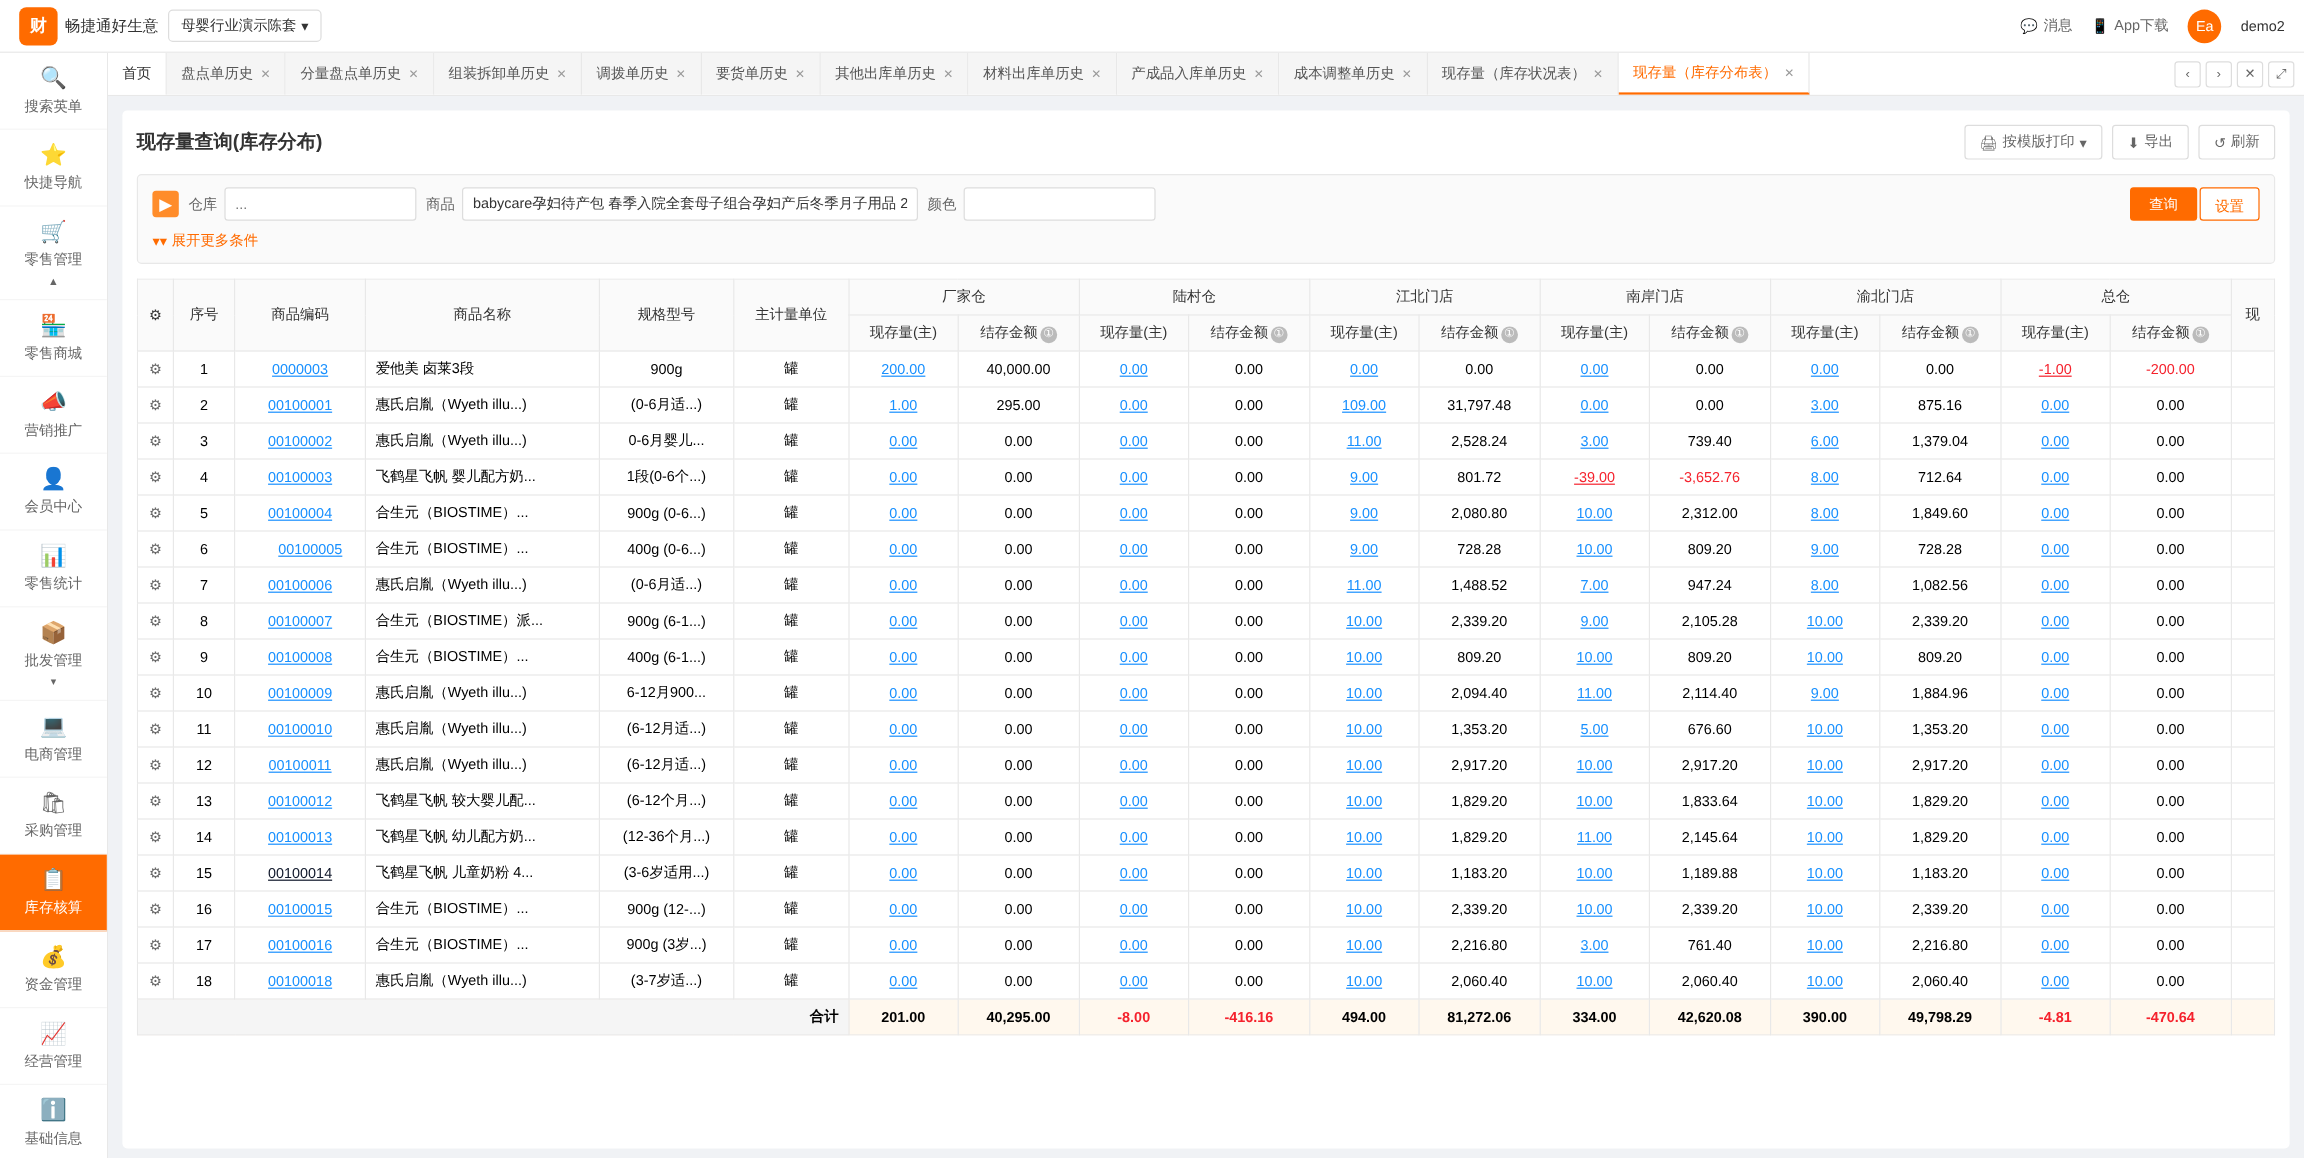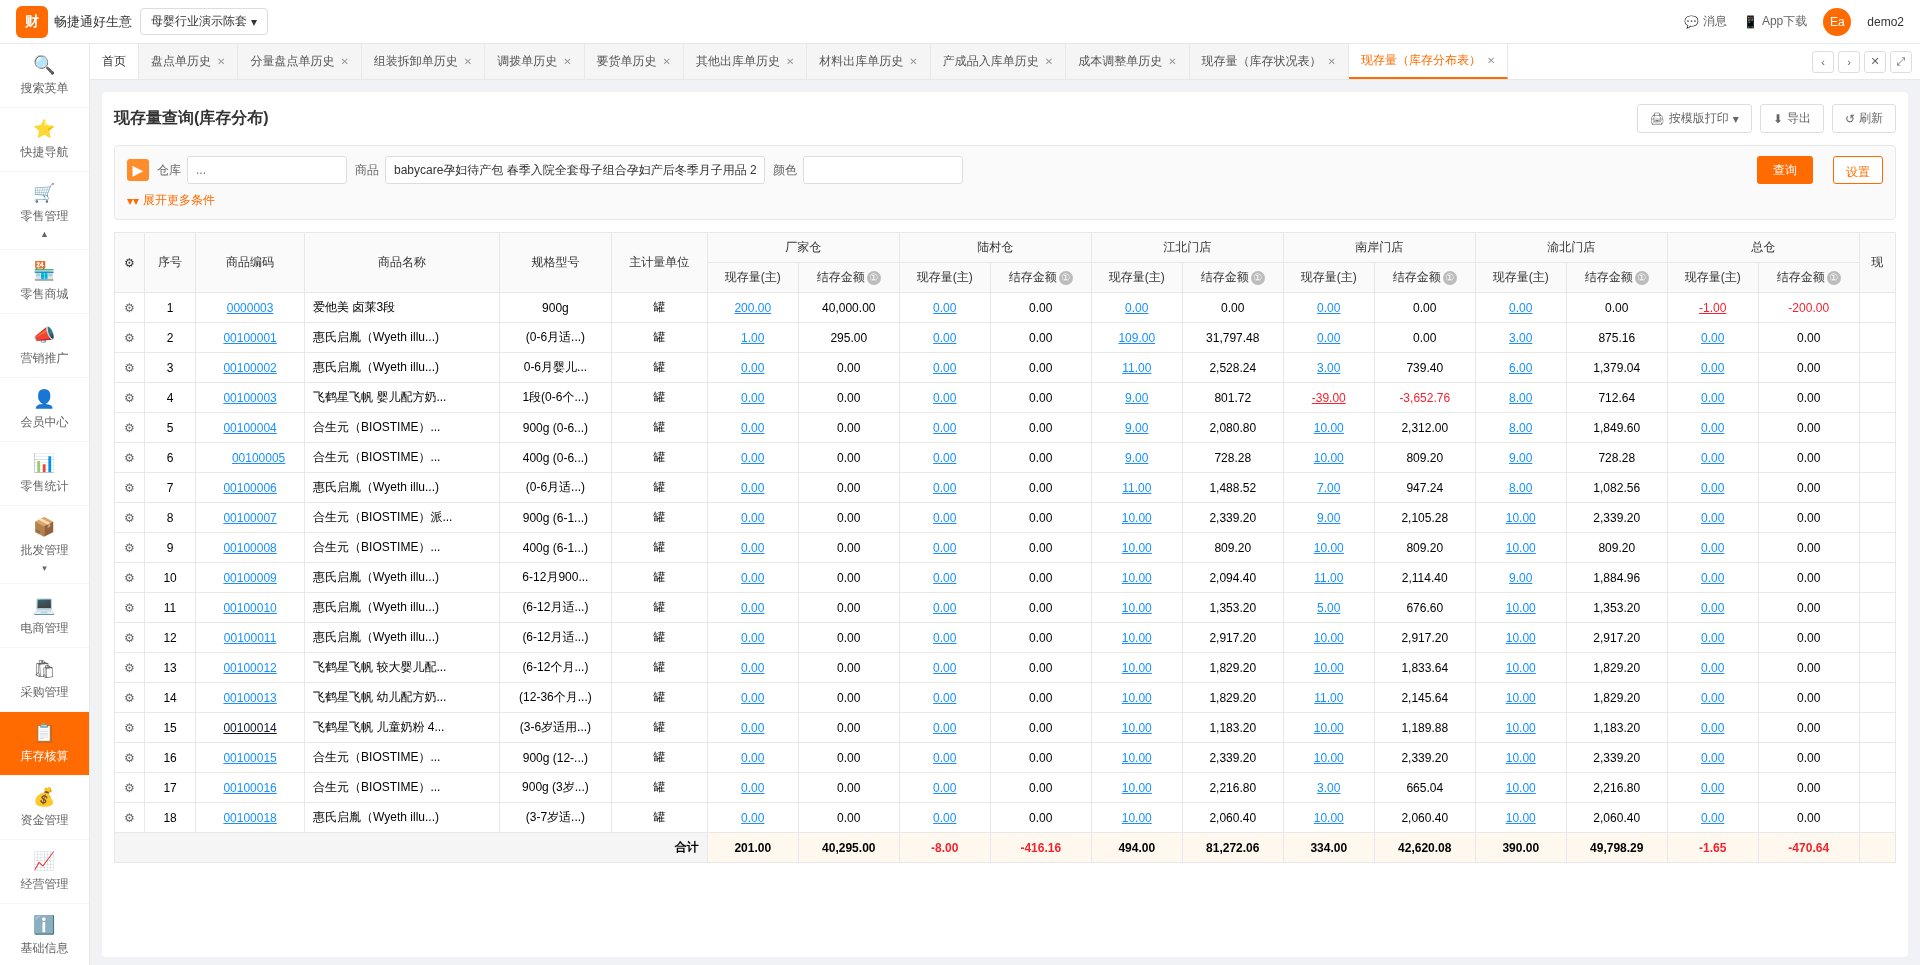--- a/index.html
+++ b/index.html
@@ -376,21 +376,21 @@
           <input class="search-input search-input-medium" type="text" placeholder="..." value="" style="">
         </div>
         <div class="search-field">
           <span class="search-label">商品</span>
           <input class="search-input search-input-wide" type="text" value="babycare孕妇待产包 春季入院全套母子组合孕妇产后冬季月子用品 22件套 ..." style="">
         </div>
         <div class="search-field">
           <span class="search-label">颜色</span>
           <input class="search-input search-input-medium" type="text" value="" style="">
         </div>
-        <div style="margin-left:auto;display:flex;gap:20px;">
+        <div style="margin-left:auto;display:flex;gap:2px;">
           <button class="orange-btn">查询</button>
           <button class="orange-btn-outline">设置</button>
         </div>
       </div>
       <div class="expand-btn-row">
         <span class="search-expand">
           <span>▾▾</span>
           <span>展开更多条件</span>
         </span>
       </div>
@@ -773,21 +773,21 @@
     <td style="text-align:left;">合生元（BIOSTIME）...</td>
     <td>900g (3岁...)</td>
     <td>罐</td>
     <td style="color:#1890ff;text-decoration:underline;cursor:pointer;">0.00</td>
     <td>0.00</td>
     <td style="color:#1890ff;text-decoration:underline;cursor:pointer;">0.00</td>
     <td>0.00</td>
     <td style="color:#1890ff;text-decoration:underline;cursor:pointer;">10.00</td>
     <td>2,216.80</td>
     <td style="color:#1890ff;text-decoration:underline;cursor:pointer;">3.00</td>
-    <td style="color:inherit;">665.04</td>
+    <td style="color:inherit;">761.40</td>
     <td style="color:#1890ff;text-decoration:underline;cursor:pointer;">10.00</td>
     <td>2,216.80</td>
     <td style="color:#1890ff;text-decoration:underline;cursor:pointer;">0.00</td>
     <td style="color:inherit;">0.00</td>
     <td></td>
   </tr>
             <tr>
     <td style="color:#666;cursor:pointer;">⚙</td>
     <td>18</td>
     <td style="color:#1890ff;text-decoration:underline;cursor:pointer;">00100018</td>
@@ -815,21 +815,21 @@
   <td style="font-weight:bold;">201.00</td>
   <td style="font-weight:bold;">40,295.00</td>
   <td style="font-weight:bold;color:#f5222d;">-8.00</td>
   <td style="font-weight:bold;color:#f5222d;">-416.16</td>
   <td style="font-weight:bold;">494.00</td>
   <td style="font-weight:bold;">81,272.06</td>
   <td style="font-weight:bold;">334.00</td>
   <td style="font-weight:bold;">42,620.08</td>
   <td style="font-weight:bold;">390.00</td>
   <td style="font-weight:bold;">49,798.29</td>
-  <td style="font-weight:bold;color:#f5222d;">-1.65</td>
+  <td style="font-weight:bold;color:#f5222d;">-4.81</td>
   <td style="font-weight:bold;color:#f5222d;">-470.64</td>
   <td></td>
 </tr>
           </tfoot>
       </table>
     </div>
 
   </div>
 </div>
 

